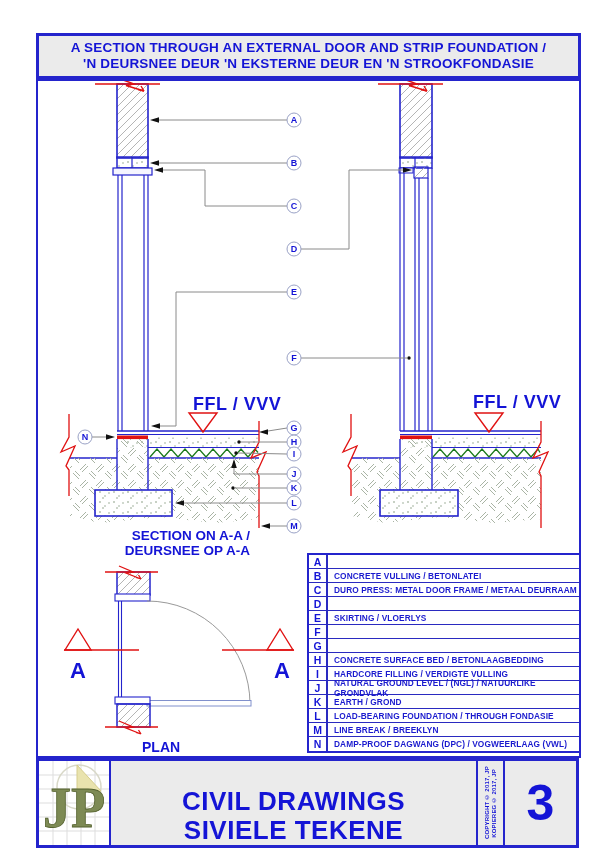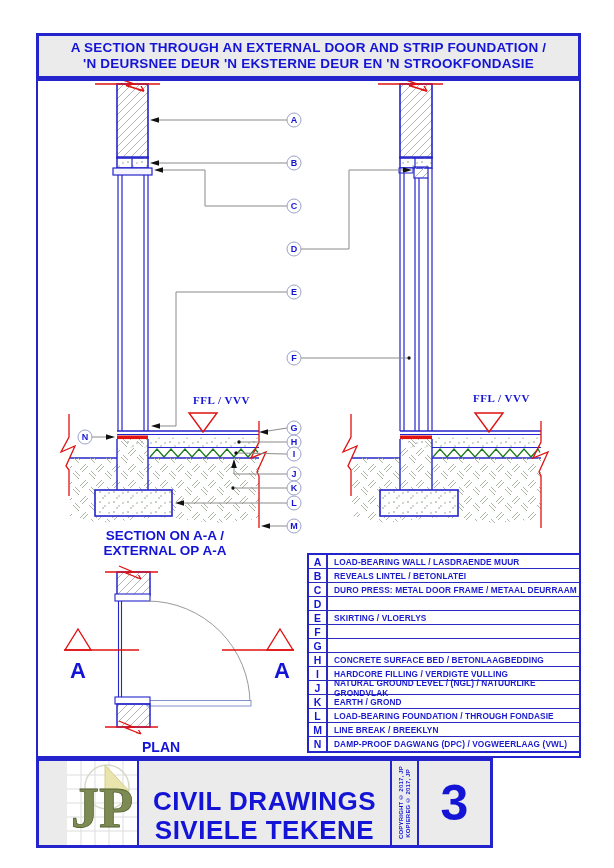--- a/index.html
+++ b/index.html
@@ -10,40 +10,40 @@
   
   .title-bar{left:36px;top:33px;width:545px;height:46px;background:#ebebeb;
     border:3px solid #2424cc;box-sizing:border-box;display:flex;flex-direction:column;
     justify-content:center;align-items:center;z-index:5;}
   .title-bar div{color:#1414d6;font-weight:bold;font-size:13.5px;line-height:16px;letter-spacing:.2px;}
   
   .frame{left:36px;top:79px;width:545px;height:679px;border:2px solid #2424cc;
     box-sizing:border-box;z-index:1;}
   
   .lbl{color:#1414d6;font-weight:bold;z-index:6;white-space:nowrap;}
-  .ffl{font-size:11px;letter-spacing:.5px;font-family:Liberation Serif, serif;}
-  .cap{font-size:13.5px;line-height:15px;text-align:center;}
+  .ffl{font-size:18px;letter-spacing:.5px;}
+  .cap{font-size:13.5px;line-height:15px;text-align:right;}
   .amark{font-size:22px;}
   .plan{font-size:14px;}
   
   .co{position:absolute;width:13px;height:13px;border-radius:50%;border:1px solid #9aa2c6;
     background:#fff;color:#1414d6;font-size:9px;font-weight:bold;text-align:center;
     line-height:13px;transform:translate(-50%,-50%);z-index:7;}
   
   .legend{left:307px;top:553px;width:274px;height:200px;border:2px solid #2424cc;
     box-sizing:border-box;background:#fff;display:grid;grid-template-rows:repeat(14,1fr);z-index:6;}
   .lrow{display:flex;border-bottom:1px solid #2a2ac0;align-items:stretch;min-height:0;}
   .lrow:last-child{border-bottom:none;}
   .lkey{width:17px;border-right:2px solid #2a2ac0;color:#1414d6;font-weight:bold;
     font-size:10.5px;display:flex;align-items:center;justify-content:center;}
   .ldesc{flex:1;color:#1a1ace;font-weight:bold;font-size:8.3px;letter-spacing:.1px;
     display:flex;align-items:center;padding-left:6px;}
   
-  .tblock{left:36px;top:758px;width:457px;height:90px;background:#ebebeb;
-    border:3px solid #2424cc;box-sizing:border-box;display:flex;z-index:6;padding-left:28px;}
+  .tblock{left:36px;top:758px;width:543px;height:90px;background:#ebebeb;
+    border:3px solid #2424cc;box-sizing:border-box;display:flex;z-index:6;}
   .logo-cell{width:70px;border-right:2px solid #2424cc;background:#fff;position:relative;overflow:hidden;}
   .main-cell{flex:1;display:flex;flex-direction:column;justify-content:flex-end;align-items:center;}
   .main-cell div{color:#1414d6;font-weight:bold;font-size:26px;line-height:29px;letter-spacing:.5px;}
   .copy-cell{width:25px;border-left:2px solid #2424cc;border-right:2px solid #2424cc;
     display:flex;flex-direction:row;justify-content:center;align-items:center;gap:1px;}
   .copy-cell span{writing-mode:vertical-rl;transform:rotate(180deg);font-size:6px;
     font-weight:bold;color:#1414d6;letter-spacing:.2px;white-space:nowrap;}
   .num-cell{width:71px;display:flex;align-items:center;justify-content:center;
     color:#1414d6;font-weight:bold;font-size:50px;}
 </style>
@@ -229,21 +229,21 @@
     <div>'N DEURSNEE DEUR 'N EKSTERNE DEUR EN 'N STROOKFONDASIE</div>
   </div>
 
   <div class="abs frame"></div>
 
   <div class="abs lbl ffl" style="left:193px;top:394px;">FFL / VVV</div>
   <div class="abs lbl ffl" style="left:473px;top:392px;">FFL / VVV</div>
 
   <div class="abs lbl cap" style="left:80px;top:528px;width:170px;">
     <div>SECTION ON A-A /</div>
-    <div>EXTERNAL OP A-A</div>
+    <div>DEURSNEE OP A-A</div>
   </div>
 
   <div class="abs lbl amark" style="left:70px;top:658px;">A</div>
   <div class="abs lbl amark" style="left:274px;top:658px;">A</div>
   <div class="abs lbl plan" style="left:142px;top:739px;text-align:right;">PLAN</div>
 
   <div id="callout-layer">
       <div class="co" style="left: 294px; top: 120px;">A</div>
       <div class="co" style="left: 294px; top: 163px;">B</div>
       <div class="co" style="left: 294px; top: 206px;">C</div>
@@ -256,25 +256,24 @@
       <div class="co" style="left: 294px; top: 474px;">J</div>
       <div class="co" style="left: 294px; top: 488px;">K</div>
       <div class="co" style="left: 294px; top: 503px;">L</div>
       <div class="co" style="left: 294px; top: 526px;">M</div>
       <div class="co" style="left: 85px; top: 437px;">N</div>
     </div>
 
   <div class="abs legend" id="legend">
       <div class="lrow">
         <span class="lkey">A</span>
-        <span class="ldesc">LOAD-BEARING WALL / LASDRAENDE MUUR</span>
       </div>
       <div class="lrow">
         <span class="lkey">B</span>
-        <span class="ldesc">REVEALS LINTEL / BETONLATEI</span>
+        <span class="ldesc">CONCRETE VULLING / BETONLATEI</span>
       </div>
       <div class="lrow">
         <span class="lkey">C</span>
         <span class="ldesc">DURO PRESS: METAL DOOR FRAME / METAAL DEURRAAM</span>
       </div>
       <div class="lrow">
         <span class="lkey">D</span>
       </div>
       <div class="lrow">
         <span class="lkey">E</span>

